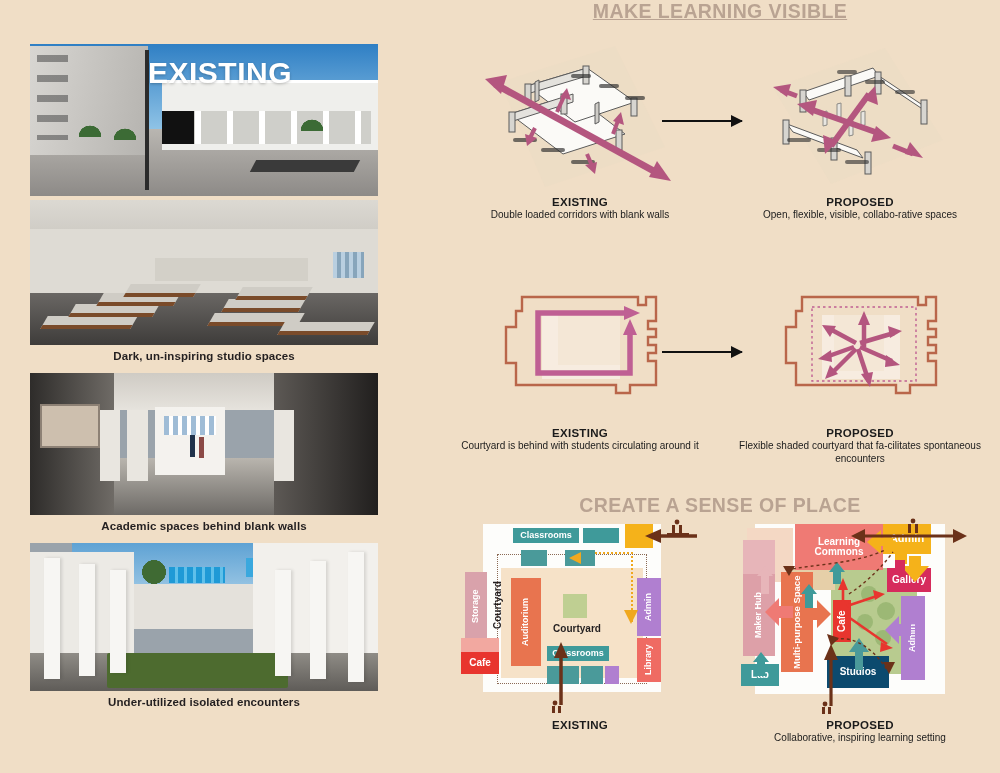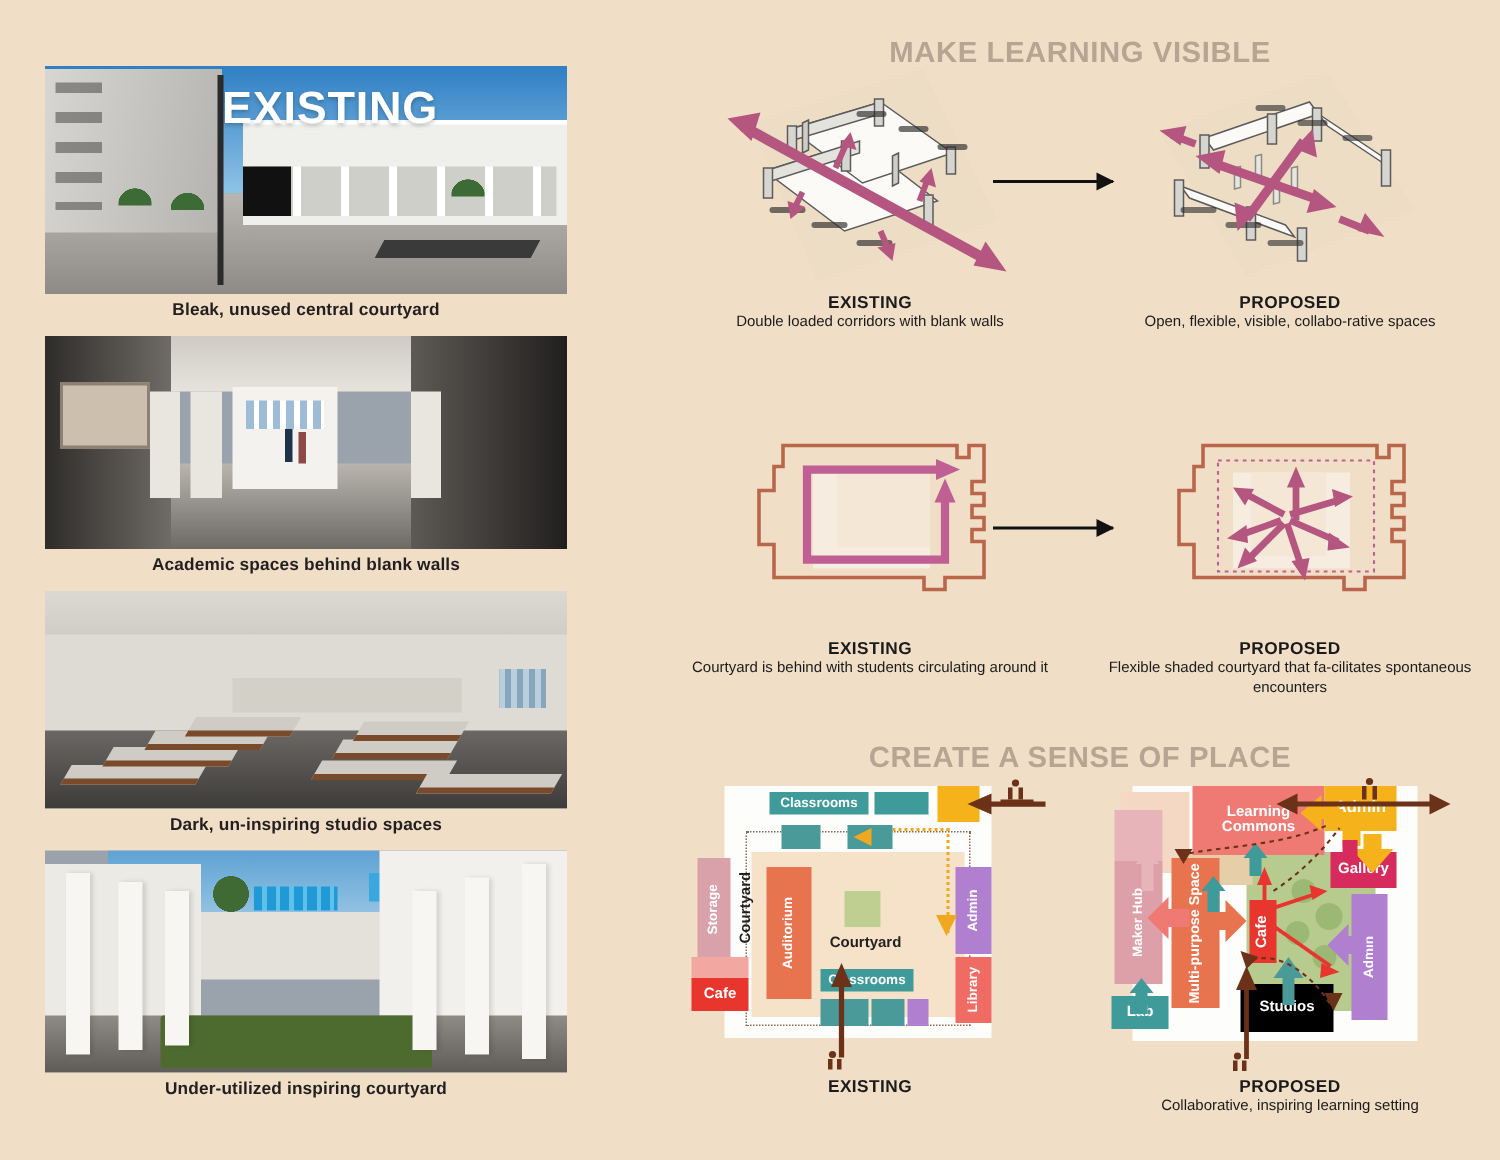--- a/index.html
+++ b/index.html
@@ -83,21 +83,21 @@
        background:radial-gradient(circle,#3f6a33 0 45%,transparent 46%);}
   .ct-back{position:absolute;left:30%;top:28%;width:44%;height:30%;background:#e4e1db;}
   .ct-floor{position:absolute;left:0;bottom:0;width:100%;height:26%;background:linear-gradient(#8f8c86,#5f5c58);}
 
   
   .right-col{position:absolute;left:440px;top:0;width:560px;height:773px;}
   .section-title{
     text-align:center;font-size:19.5px;font-weight:800;letter-spacing:.4px;
     color:#b9a392;text-transform:uppercase;
   }
-  .s1-title{position:absolute;left:0;top:24px;width:560px;}
+  .s1-title{position:absolute;left:0;top:0;width:560px;text-decoration:underline;}
   .s2-title{position:absolute;left:0;top:257px;width:560px;}
   .s3-title{position:absolute;left:0;top:494px;width:560px;text-align:center;}
 
   .pair{position:absolute;left:0;width:560px;display:flex;}
   .pane{width:280px;position:relative;}
   .lbl-head{
     text-align:center;font-size:11.5px;font-weight:800;letter-spacing:.3px;color:#1b1b1b;
   }
   .lbl-sub{
     text-align:center;font-size:10px;font-weight:400;line-height:1.25;color:#1b1b1b;
@@ -139,79 +139,78 @@
         <div class="bldg-right"></div>
         <div class="colonnade"></div>
         <div class="dark-door"></div>
         <div class="pole"></div>
         <div class="palm" style="left:14%;top:44%"></div>
         <div class="palm" style="left:24%;top:46%"></div>
         <div class="palm" style="left:78%;top:40%"></div>
         <div class="bench"></div>
         <div class="existing-overlay">EXISTING</div>
       </div>
-      <div class="caption">Bleak, unused central courtyard</div>
-    </div>
-
-    <div class="photo-block">
-      <div class="photo ph2">
-        <div class="corr-ceil"></div>
-        <div class="corr-floor"></div>
-        <div class="corr-end"></div>
-        <div class="corr-poster"></div>
-        <div class="corr-person"></div>
-        <div class="corr-person2"></div>
-        <div class="corr-wall-l"></div>
-        <div class="corr-wall-r"></div>
-        <div class="corr-door" style="left:20%"></div>
-        <div class="corr-door" style="left:28%"></div>
-        <div class="corr-door" style="right:24%"></div>
-        <div class="board-left"></div>
-      </div>
-      <div class="caption">Academic spaces behind blank walls</div>
     </div>
 
     <div class="photo-block">
       <div class="photo ph3">
         <div class="studio-ceil"></div>
         <div class="studio-wall"></div>
         <div class="studio-floor"></div>
         <div class="studio-panel"></div>
         <div class="studio-win"></div>
         <div class="desk" style="left:4%;top:80%;width:26%"></div>
         <div class="desk" style="left:12%;top:72%;width:24%"></div>
         <div class="desk" style="left:20%;top:64%;width:22%"></div>
         <div class="desk" style="left:28%;top:58%;width:20%"></div>
         <div class="desk" style="left:52%;top:78%;width:26%"></div>
         <div class="desk" style="left:56%;top:68%;width:22%"></div>
         <div class="desk" style="left:60%;top:60%;width:20%"></div>
         <div class="desk" style="left:72%;top:84%;width:26%"></div>
       </div>
       <div class="caption">Dark, un-inspiring studio spaces</div>
+    </div>
+
+    <div class="photo-block">
+      <div class="photo ph2">
+        <div class="corr-ceil"></div>
+        <div class="corr-floor"></div>
+        <div class="corr-end"></div>
+        <div class="corr-poster"></div>
+        <div class="corr-person"></div>
+        <div class="corr-person2"></div>
+        <div class="corr-wall-l"></div>
+        <div class="corr-wall-r"></div>
+        <div class="corr-door" style="left:20%"></div>
+        <div class="corr-door" style="left:28%"></div>
+        <div class="corr-door" style="right:24%"></div>
+        <div class="board-left"></div>
+      </div>
+      <div class="caption">Academic spaces behind blank walls</div>
     </div>
 
     <div class="photo-block">
       <div class="photo ph4">
         <div class="ct-sky"></div>
         <div class="ct-tree"></div>
         <div class="ct-back"></div>
         <div class="ct-tank"></div>
         <div class="ct-blue-win"></div>
         <div class="ct-wall-l"></div>
         <div class="ct-wall-r"></div>
         <div class="ct-floor"></div>
         <div class="ct-grass"></div>
         <div class="ct-col" style="left:4%;top:10%;height:82%"></div>
         <div class="ct-col" style="left:14%;top:14%;height:76%"></div>
         <div class="ct-col" style="left:23%;top:18%;height:70%"></div>
         <div class="ct-col" style="right:4%;top:6%;height:88%"></div>
         <div class="ct-col" style="right:15%;top:12%;height:80%"></div>
         <div class="ct-col" style="right:25%;top:18%;height:72%"></div>
       </div>
-      <div class="caption">Under-utilized inspiring courtyard</div>
+      <div class="caption">Under-utilized isolated encounters</div>
     </div>
 
   </div>
 
   <div class="right-col">
 
     <div class="section-title s1-title">MAKE LEARNING VISIBLE</div>
 
     <div class="pair" style="top:42px;">
       <div class="pane">
@@ -449,21 +448,21 @@
 
           <div class="blk v" style="left:8px;top:54px;width:32px;height:82px;background:#dda0a8;">Maker Hub</div>
           <div style="position:absolute;left:8px;top:20px;width:32px;height:34px;background:#e7b5b9;"></div>
 
           <div class="blk v" style="left:46px;top:52px;width:32px;height:100px;background:#e8744f;font-size:9.5px;">Multi-purpose Space</div>
 
           <div class="blk v" style="left:98px;top:80px;width:18px;height:42px;background:#e8352e;font-size:10px;">Cafe</div>
 
           <div class="blk" style="left:6px;top:144px;width:38px;height:22px;background:#3f9a9a;font-size:10px;">Lab</div>
 
-          <div class="blk" style="left:92px;top:136px;width:62px;height:32px;background:#000000;font-size:10px;">Studios</div>
+          <div class="blk" style="left:92px;top:136px;width:62px;height:32px;background:#0c4a6e;font-size:10px;">Studios</div>
 
           <svg style="position:absolute;left:0;top:0;" width="250" height="200">
 
             <g>
               <polygon points="146,18 146,10 132,22 146,34 146,26 158,26 158,18" fill="#f5b21a"></polygon>
               <polygon points="166,46 174,46 174,36 186,36 186,46 194,46 180,62" fill="#f5b21a"></polygon>
               <polygon points="160,34 172,34 172,44 160,44" fill="#f5b21a"></polygon>
               <polygon points="44,86 44,78 30,92 44,106 44,98 58,98 58,86" fill="#ef7a74"></polygon>
               <polygon points="82,88 82,80 96,94 82,108 82,100 70,100 70,88" fill="#e8744f"></polygon>
               <polygon points="164,104 164,96 150,110 164,124 164,116 176,116 176,104" fill="#b07fd0"></polygon>

